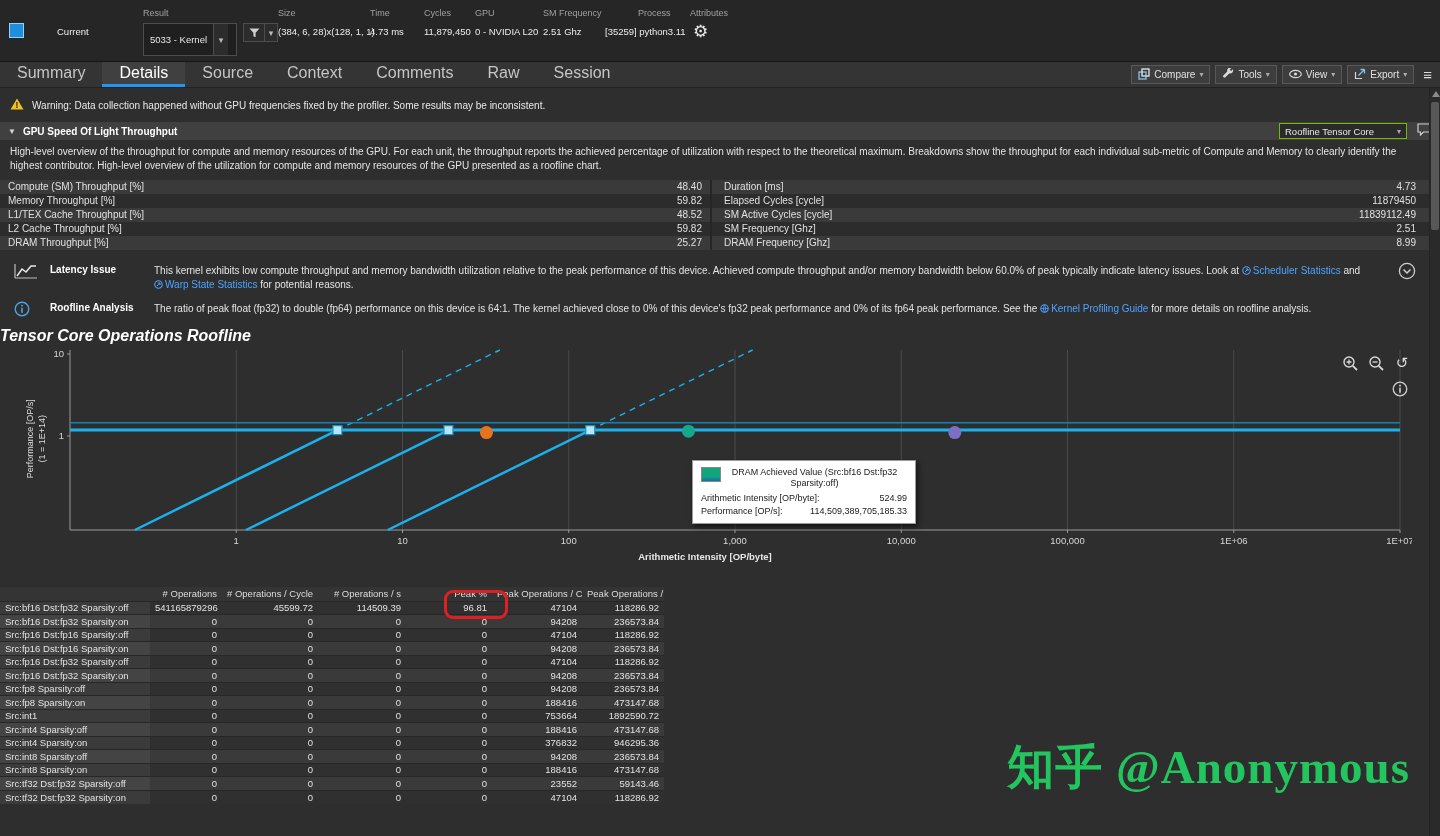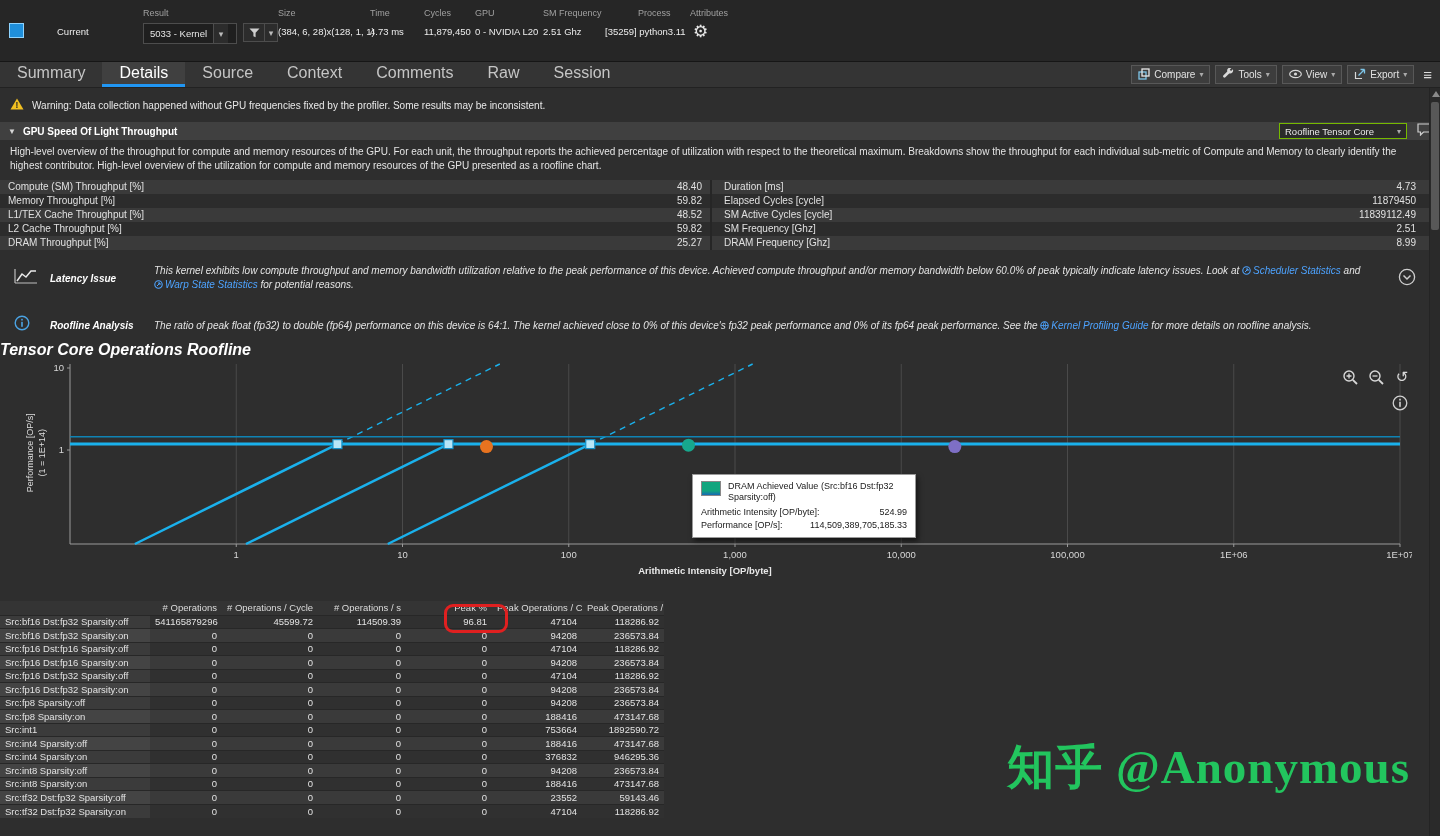--- a/index.html
+++ b/index.html
@@ -9,21 +9,21 @@
     background:#2e2e2e; color:#e0e0e0;
     font-family:"Liberation Sans", sans-serif;
     position:relative;
   }
 
   
   .topbar { position:relative; height:62px; background:#262626; border-bottom:1px solid #161616; }
   .tb-label { position:absolute; font-size:9px; color:#a0a0a0; white-space:nowrap; }
   .tb-value { position:absolute; font-size:9.5px; color:#ececec; white-space:nowrap; }
   .current-swatch { position:absolute; left:9px; top:23px; width:15px; height:15px; background:#1f8fdb; border:1px solid #8fd4ff; }
-  .dd { position:absolute; display:flex; align-items:stretch; background:#1f1f1f; border:1px solid #4d4d4d; height:21px; font-size:9.5px; color:#e6e6e6; }
+  .dd { position:absolute; display:flex; align-items:stretch; background:#1f1f1f; border:1px solid #4d4d4d; height:33px; font-size:9.5px; color:#e6e6e6; }
   .dd .dd-text { padding:0 6px; display:flex; align-items:center; white-space:nowrap; }
   .dd .dd-caret { width:15px; border-left:1px solid #4d4d4d; display:flex; align-items:center; justify-content:center; color:#bbb; font-size:9px; background:#2c2c2c; }
   .split-btn { position:absolute; display:flex; align-items:stretch; height:19px; background:#2c2c2c; border:1px solid #4d4d4d; }
   .split-btn .sb-main { width:20px; display:flex; align-items:center; justify-content:center; }
   .split-btn .sb-caret { width:13px; border-left:1px solid #4d4d4d; display:flex; align-items:center; justify-content:center; color:#bbb; font-size:9px; }
   .gear { position:absolute; left:684px; top:21px; font-size:17px; color:#e8e8e8; cursor:pointer; }
 
   
   .tabbar { height:26px; background:#343434; border-bottom:1px solid #222; display:flex; align-items:stretch; }
   .tab { padding:0 17px; display:flex; align-items:center; font-size:16px; color:#c5c5c5; cursor:pointer; border-bottom:3px solid transparent; }
@@ -50,42 +50,42 @@
 
   
   #metrics { margin-top:6px; font-size:10px; }
   .mrow { display:flex; height:14px; line-height:14px; }
   .mrow:nth-child(odd) { background:#3a3a3a; }
   .mrow:nth-child(even) { background:#2c2c2c; }
   .mcell-l { width:710px; display:flex; justify-content:space-between; padding:0 8px; }
   .mcell-r { flex:1; display:flex; justify-content:space-between; padding:0 24px 0 12px; border-left:2px solid #262626; }
 
   
-  .issue { display:flex; align-items:center; padding:0 10px 0 14px;font-style:italic; }
+  .issue { display:flex; align-items:flex-start; padding:0 10px 0 14px; }
   .issue.latency { margin-top:12px; }
-  .issue.roofline { margin-top:22px; }
+  .issue.roofline { margin-top:8px; }
   .issue-icon { width:36px; padding-top:1px; }
   .issue-title { width:104px; font-weight:bold; font-size:10px; padding-top:2px; color:#fff; }
   .issue-text { flex:1; font-size:10px; line-height:1.4; padding-top:2px; color:#e4e4e4; }
   .issue-action { width:44px; display:flex; justify-content:flex-end; padding-right:14px; }
   .link { color:#4da3ff; cursor:pointer; white-space:nowrap; }
   .link svg { vertical-align:-1px; margin-right:2px; }
 
   
   .chart-section { position:relative; margin-top:6px; height:240px; }
   .chart-title { text-align:left; font-size:16px; font-weight:bold; color:#fff; height:16px;font-style:italic; }
   #roofline-svg { position:absolute; left:0; top:18px; }
   .y-axis-label { position:absolute; left:-28px; top:100px; width:130px; transform:rotate(-90deg); font-size:9px; color:#ddd; text-align:center; line-height:1.3; }
   .x-axis-label { position:absolute; top:224px; left:0; width:1410px; text-align:center; font-size:9.5px; font-weight:bold; color:#e8e8e8; }
   .chart-tools { position:absolute; right:28px; top:26px; display:flex; gap:6px; }
   .chart-tool-btn { width:20px; height:20px; display:flex; align-items:center; justify-content:center; cursor:pointer; color:#d8d8d8; font-size:15px; }
   .chart-info-btn { position:absolute; right:30px; top:52px; width:20px; height:20px; display:flex; align-items:center; justify-content:center; cursor:pointer; }
   .chart-tooltip { position:absolute; left:692px; top:133px; width:224px; background:#ffffff; color:#1a1a1a;
     border:1px solid #9a9a9a; box-shadow:2px 3px 5px rgba(0,0,0,0.55); font-size:9px; padding:6px 8px 7px 8px; z-index:5; }
-  .tt-head { display:flex; gap:7px; margin-bottom:0; }
+  .tt-head { display:flex; gap:1px; margin-bottom:0;text-align:center; }
   .tt-swatch { width:20px; height:15px; flex:none; background:linear-gradient(180deg,#12a57e 68%,#1669b4 100%); border:1px solid #888; }
   .tt-title { line-height:1.25; }
   .tt-row { display:flex; justify-content:space-between; margin-top:3px; }
 
   
   .ops-table-wrap { position:relative; margin-top:20px; width:668px; }
   #ops-table { border-collapse:collapse; table-layout:fixed; width:664px; font-size:9.5px; }
   #ops-table th { font-weight:normal; color:#dcdcdc; background:#343434; height:14px; padding:0 5px; text-align:right; white-space:nowrap; overflow:hidden; }
   #ops-table th:first-child { text-align:left; }
   #ops-table td { height:13.5px; padding:0 5px; text-align:right; color:#e2e2e2; border-top:1px solid #272727; white-space:nowrap; overflow:hidden; }

